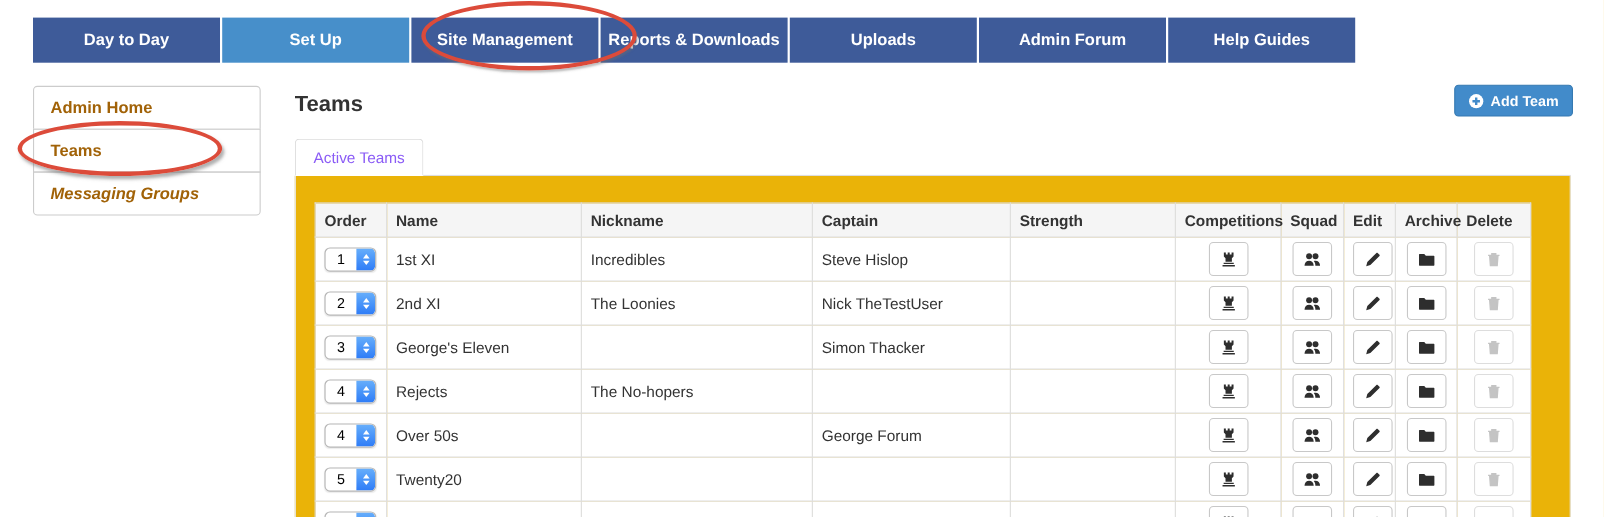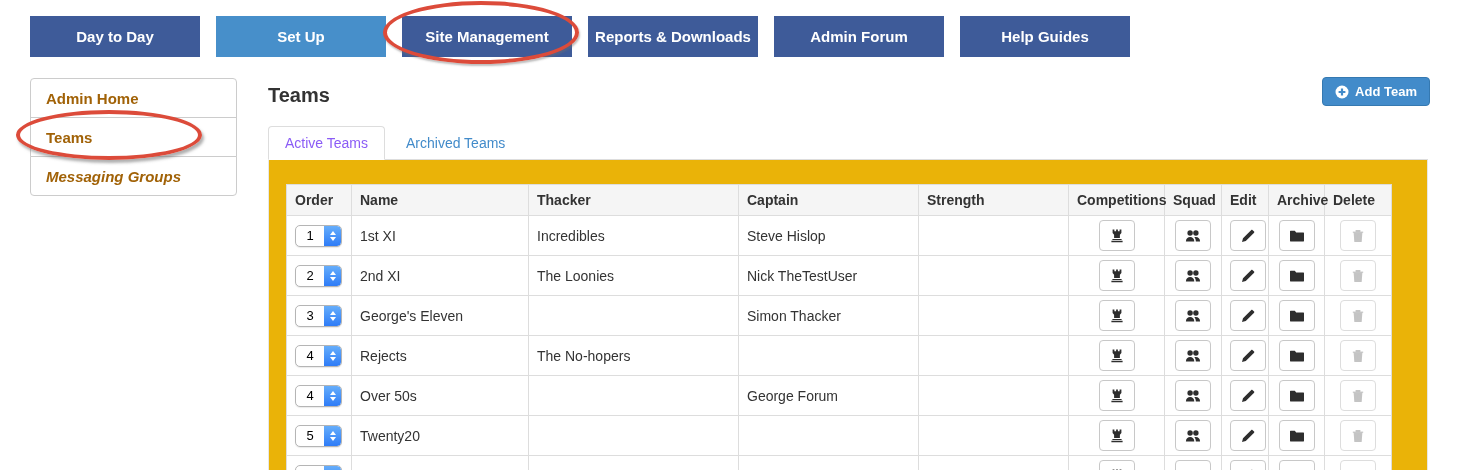--- a/index.html
+++ b/index.html
@@ -1,20 +1,20 @@
 <!DOCTYPE html>
 <html><head>
 <meta charset="utf-8">
 <style>
   * { box-sizing: border-box; margin: 0; padding: 0; }
   body { font-family: "Liberation Sans", sans-serif; background: #fff; }
   .stage { position: relative; width: 1458px; height: 470px; background: #fff; overflow: hidden; }
 
   
-  .topnav { position: absolute; left: 30px; top: 16px; display: flex; gap: 16px; }
+  .topnav { position: absolute; left: 30px; top: 16px; display: flex; gap: 2px; }
   .nav-btn { width: 170px; height: 41px; background: #3e5b99; color: #fff;
     display: flex; align-items: center; justify-content: center;
     font-size: 15px; font-weight: bold; border: none; cursor: pointer;
     font-family: "Liberation Sans", sans-serif; }
   .nav-btn.active { background: #478fca; }
 
   
   .sidebar { position: absolute; left: 30px; top: 78px; width: 207px; }
   .side-item { min-height: 40px; border: 1px solid #ccc; margin-top: -1px; background: #fff;
     display: flex; align-items: center; padding: 0 15px; font-weight: bold;
@@ -83,20 +83,21 @@
 </head>
 <body>
 
 <div class="stage">
 
   <div class="topnav" id="topnav">
       <button class="nav-btn">Day to Day</button>
       <button class="nav-btn active">Set Up</button>
       <button class="nav-btn">Site Management</button>
       <button class="nav-btn">Reports &amp; Downloads</button>
+      <button class="nav-btn">Uploads</button>
       <button class="nav-btn">Admin Forum</button>
       <button class="nav-btn">Help Guides</button>
     </div>
 
   <div class="ellipse setup"></div>
   <div class="ellipse teams"></div>
 
   <div class="sidebar" id="sidebar">
       <div class="side-item">Admin Home</div>
       <div class="side-item">Teams</div>
@@ -108,42 +109,41 @@
   <button class="add-btn">
     <svg viewBox="0 0 14 14">
       <circle cx="7" cy="7" r="6.5" fill="#ffffff"></circle>
       <path d="M7 3.6v6.8M3.6 7h6.8" stroke="#428bca" stroke-width="2.2" fill="none"></path>
     </svg>
     <span>Add Team</span>
   </button>
 
   <div class="tabs" id="tabs">
       <div class="tab active">Active Teams</div>
-      <div class="tab inactive">Archived Teams</div>
     </div>
 
   <div class="panel">
     <table class="teams">
       <colgroup id="cols">
           <col style="width: 65px;">
           <col style="width: 177px;">
           <col style="width: 210px;">
           <col style="width: 180px;">
           <col style="width: 150px;">
           <col style="width: 96px;">
           <col style="width: 57px;">
           <col style="width: 47px;">
           <col style="width: 56px;">
           <col style="width: 67px;">
         </colgroup>
       <thead>
           <tr id="thead-row">
             <th>Order</th>
             <th>Name</th>
-            <th>Thacker</th>
+            <th>Nickname</th>
             <th>Captain</th>
             <th>Strength</th>
             <th>Competitions</th>
             <th>Squad</th>
             <th>Edit</th>
             <th>Archive</th>
             <th>Delete</th>
           </tr>
         </thead>
       <tbody id="tbody">

